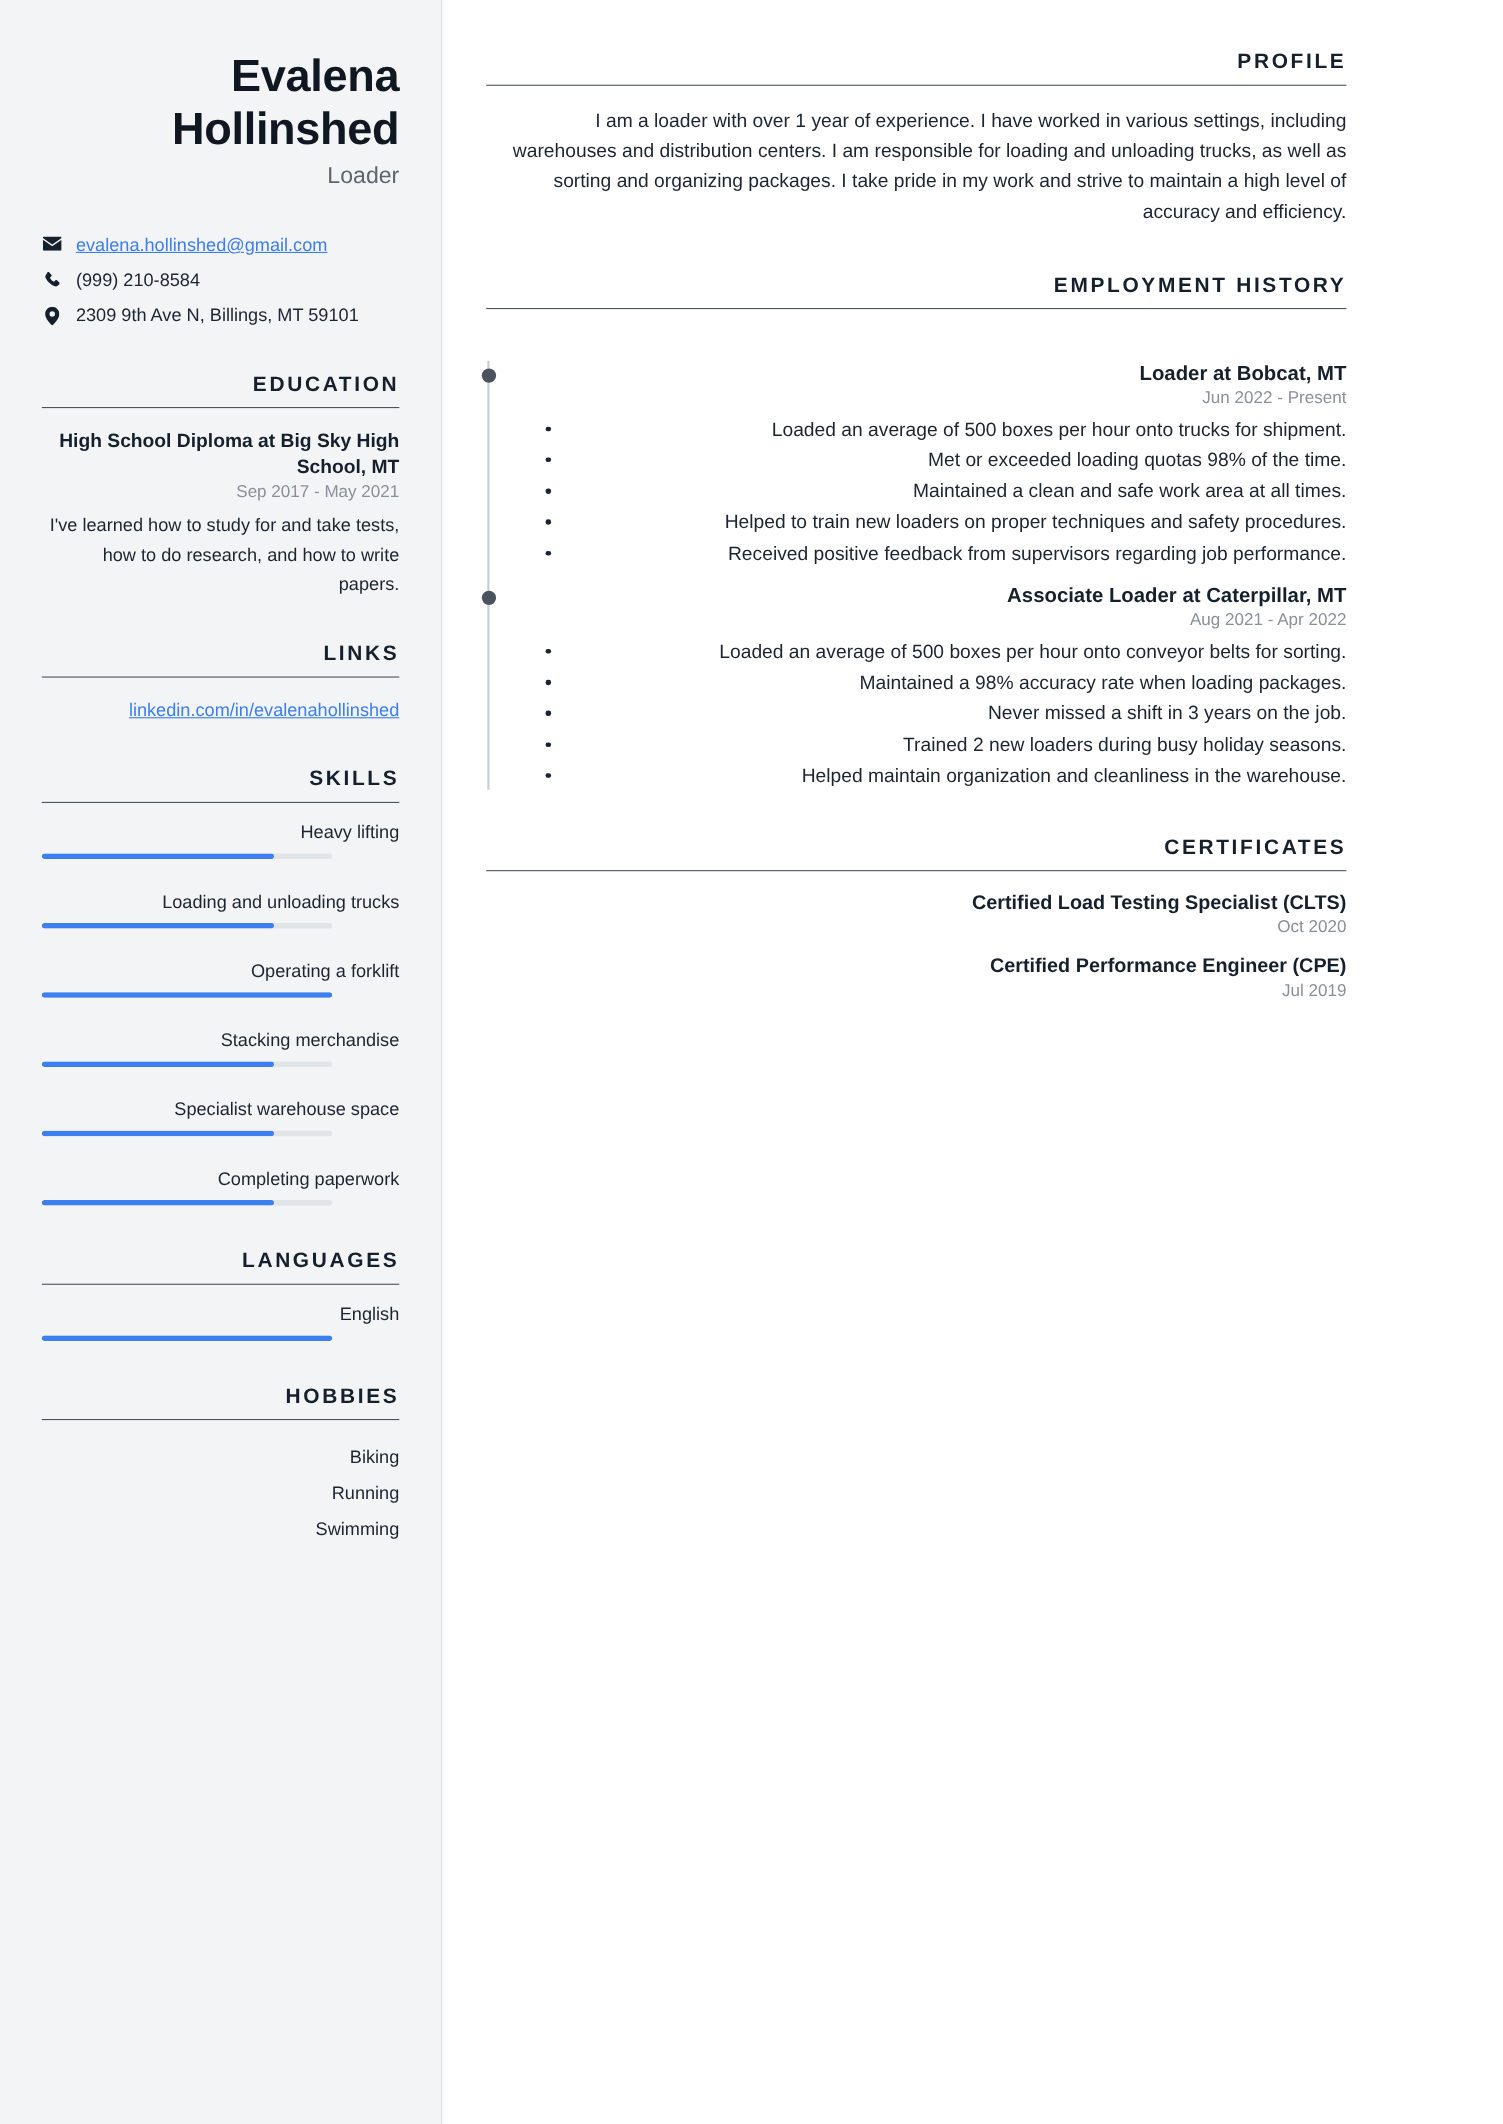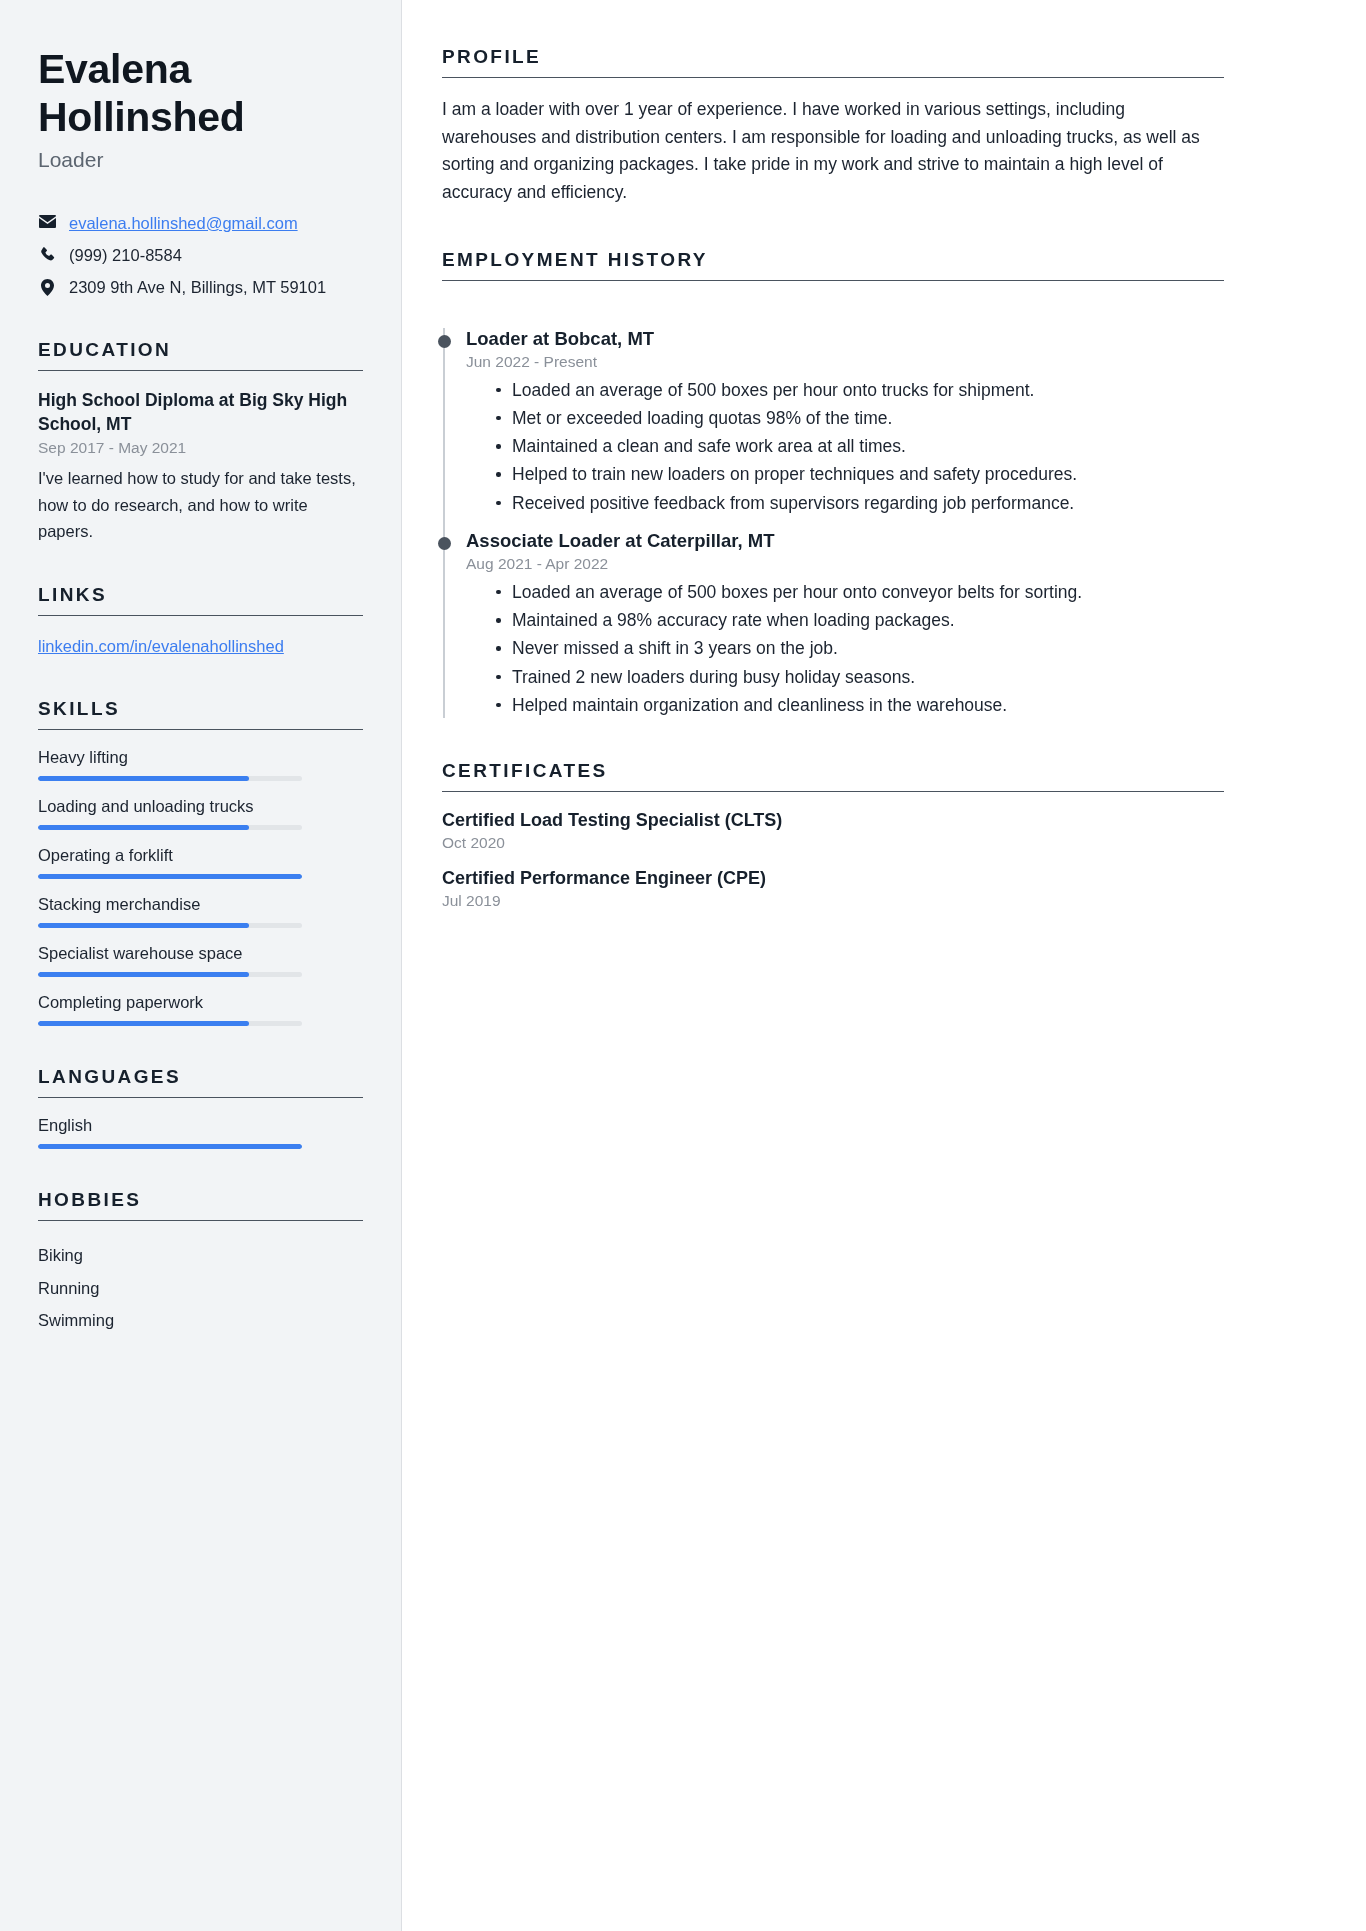--- a/index.html
+++ b/index.html
@@ -10,20 +10,21 @@
     font-family: "Liberation Sans", sans-serif;
   }
 
   .resume {
     position: relative;
     width: 1284px;
     min-height: 1931px;
     display: flex;
     align-items: stretch;
     background: #ffffff;
+    text-align: right;
   }
 
   
   .sidebar {
     width: 402px;
     flex: 0 0 402px;
     background: #f2f4f6;
     border-right: 1px solid #dcdfe3;
     padding: 46px 38px 40px 38px;
   }
@@ -99,21 +100,21 @@
   .entry-desc {
     font-size: 16.5px;
     color: #1c2430;
     line-height: 1.58;
     margin-top: 8px;
   }
 
   .links-body { font-size: 16.5px; line-height: 1.5; }
 
   
-  .bar-item { margin-bottom: 16px; }
+  .bar-item { margin-bottom: 30px; }
   .bar-label {
     font-size: 16.5px;
     color: #1c2430;
     margin-bottom: 9px;
   }
   .bar-track {
     height: 5px;
     border-radius: 3px;
     background: #e2e5e8;
     width: 264px;

